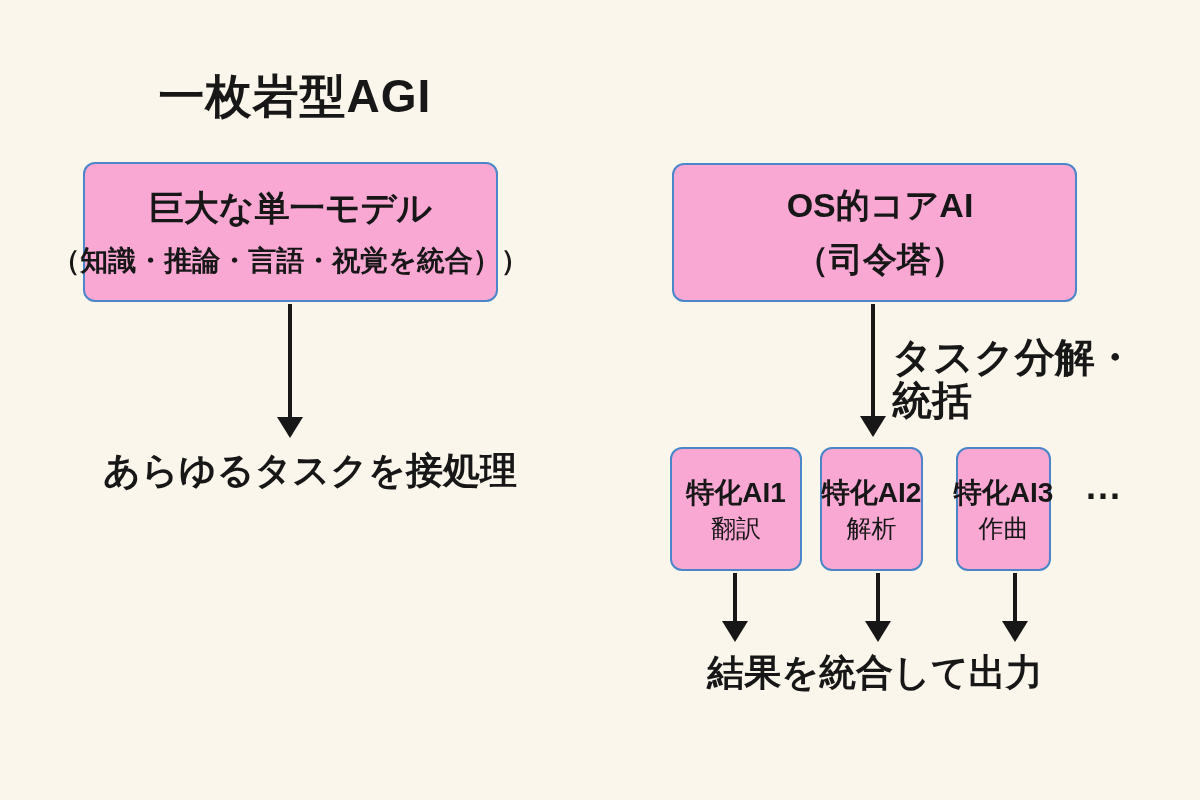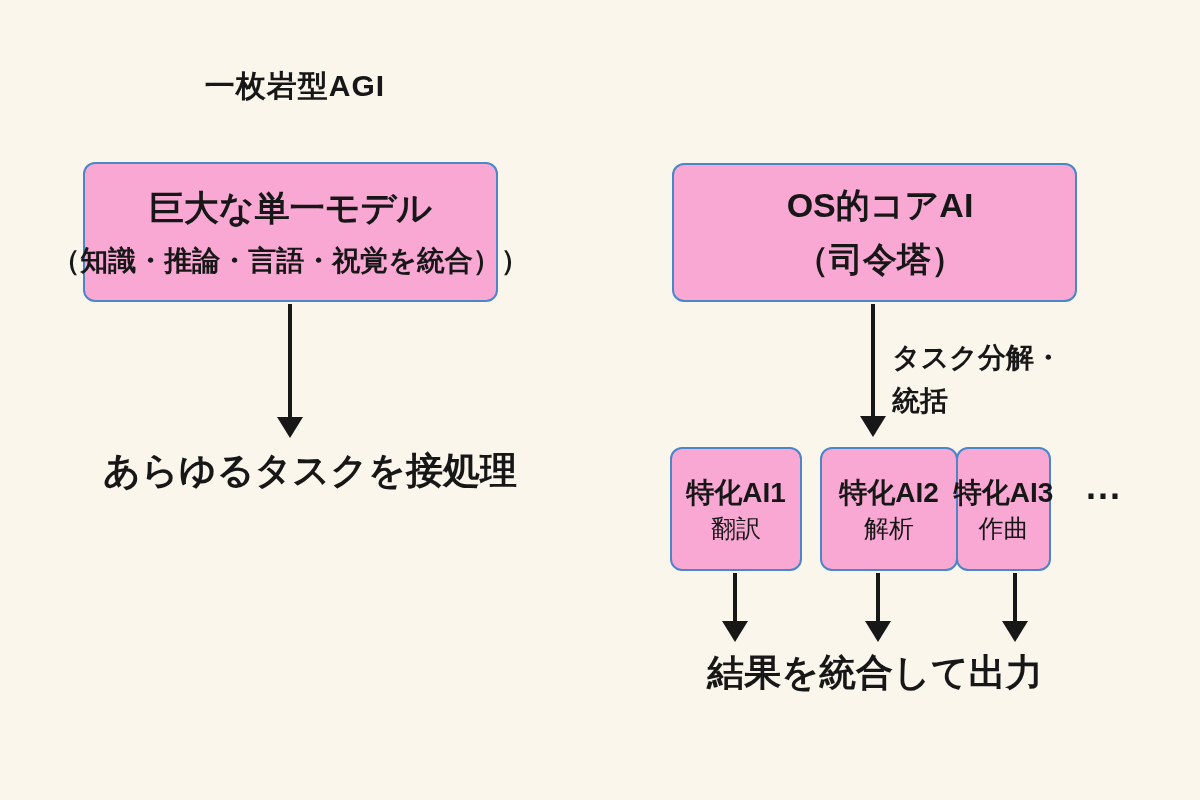--- a/index.html
+++ b/index.html
@@ -16,21 +16,21 @@
     height: 800px;
     background: #faf6ec;
     overflow: hidden;
     color: #171717;
   }
   .col-title {
     position: absolute;
     top: 66px;
     width: 400px;
     text-align: center;
-    font-size: 30px;
+    font-size: 46px;
     font-weight: 800;
     letter-spacing: 1px;
     white-space: nowrap;
   }
   .flow-box {
     position: absolute;
     background: #f9a8d4;
     border: 2px solid #4a86c8;
     border-radius: 12px;
     box-sizing: border-box;
@@ -84,34 +84,34 @@
     position: absolute;
     text-align: center;
     font-size: 37px;
     font-weight: 800;
     white-space: nowrap;
   }
   .arrow-label {
     position: absolute;
     left: 892px;
     top: 336px;
-    font-size: 28px;
+    font-size: 40px;
     font-weight: 800;
     line-height: 43px;
     white-space: nowrap;
   }
   .agent-box {
     position: absolute;
     top: 447px;
     height: 124px;
   }
   .agent-box .line1 { font-size: 28px; }
   .agent-box .line2 { font-size: 25px; font-weight: 500; }
   .agent-1 { left: 670px; width: 132px; }
-  .agent-2 { left: 820px; width: 138px; }
+  .agent-2 { left: 820px; width: 103px; }
   .agent-3 { left: 956px; width: 95px; }
   .ellipsis {
     position: absolute;
     left: 1086px;
     top: 466px;
     font-size: 36px;
     font-weight: 800;
     letter-spacing: 2px;
   }
 </style>

